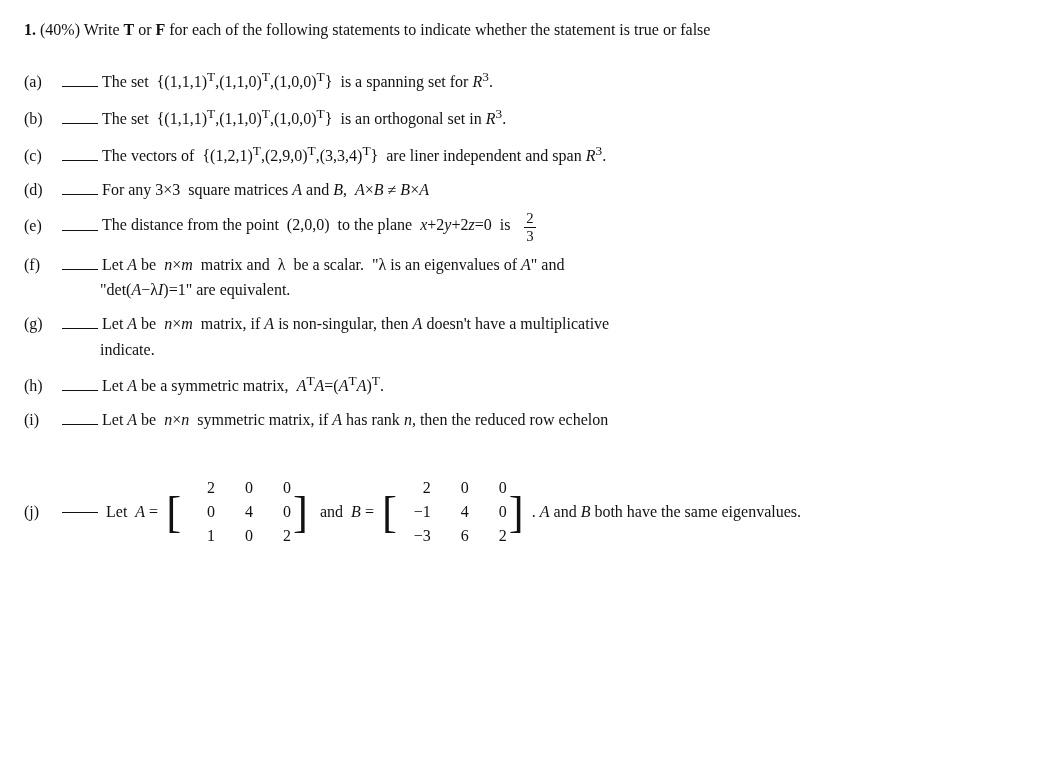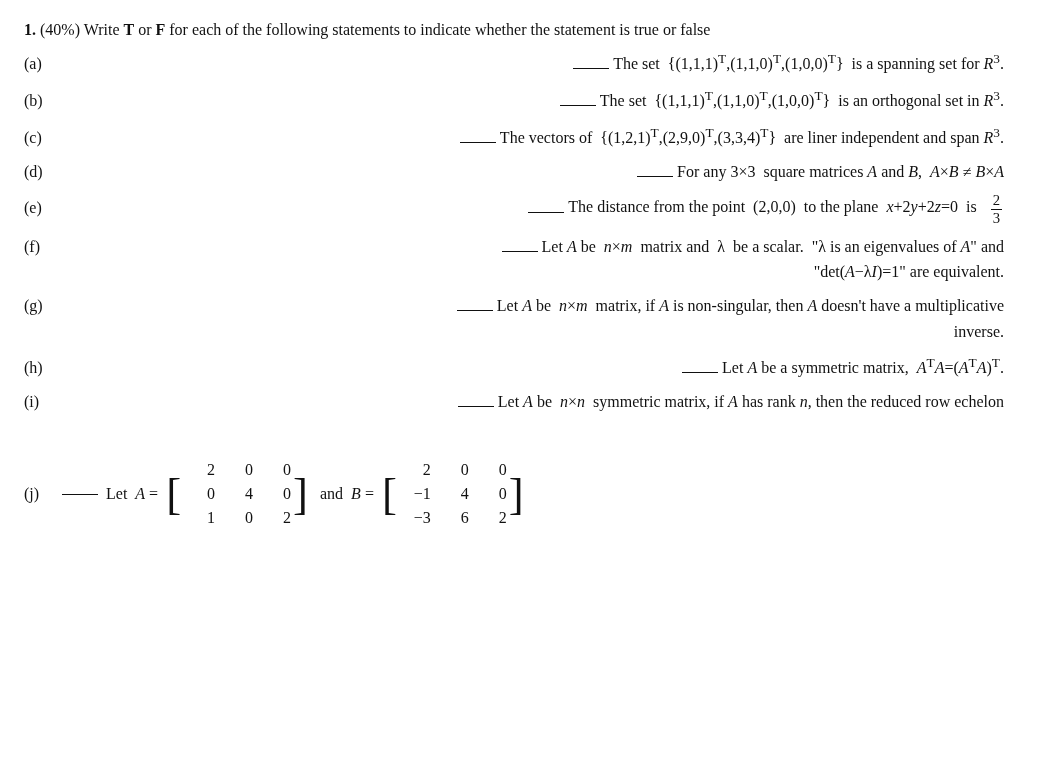--- a/index.html
+++ b/index.html
@@ -7,21 +7,21 @@
       background: #fff;
       font-family: 'Times New Roman', Times, serif;
       font-size: 16px;
       color: #111;
       padding: 18px 24px;
     }
     .problem {
       max-width: 980px;
     }
     .problem-header {
-      margin-bottom: 6px;
+      margin-bottom: 24px;
       line-height: 1.5;
     }
     .parts-list {
       list-style: none;
       padding-left: 0;
     }
     .part-row {
       display: flex;
       align-items: baseline;
       margin-bottom: 8px;
@@ -34,21 +34,20 @@
     .part-blank {
       display: inline-block;
       width: 36px;
       border-bottom: 1px solid #111;
       margin-right: 4px;
       vertical-align: baseline;
     }
     .part-content {
       flex: 1;
       line-height: 1.6;
-      text-align: right;
     }
     .part-content .indent-line {
       padding-left: 38px;
     }
     .fraction {
       display: inline-flex;
       flex-direction: column;
       align-items: center;
       vertical-align: middle;
       margin: 0 2px;
@@ -167,21 +166,21 @@
       <span class="part-content">
         <span class="part-blank"></span>Let <em>A</em> be &nbsp;<em>n</em>×<em>m</em>&nbsp; matrix and &nbsp;λ&nbsp; be a scalar. &nbsp;"λ is an eigenvalues of <em>A</em>" and<br>
         <span class="indent-line">"det(<em>A</em>−λ<em>I</em>)=1" are equivalent.</span>
       </span>
     </li>
 
     <li class="part-row" style="align-items:flex-start;">
       <span class="part-label">(g)</span>
       <span class="part-content">
         <span class="part-blank"></span>Let <em>A</em> be &nbsp;<em>n</em>×<em>m</em>&nbsp; matrix, if <em>A</em> is non-singular, then <em>A</em> doesn't have a multiplicative<br>
-        <span class="indent-line">inverse.</span>
+        <span class="indent-line">indicate.</span>
       </span>
     </li>
 
     <li class="part-row">
       <span class="part-label">(h)</span>
       <span class="part-content">
         <span class="part-blank"></span>Let <em>A</em> be a symmetric matrix, &nbsp;<em>A</em><sup>T</sup><em>A</em>=(<em>A</em><sup>T</sup><em>A</em>)<sup>T</sup>.
       </span>
     </li>
 
@@ -228,16 +227,17 @@
           <span>−1</span>
           <span>4</span>
           <span>0</span>
           <span>−3</span>
           <span>6</span>
           <span>2</span>
         </span>
         <span class="matrix-bracket-right">]</span>
       </span>
 
+      <span>. <em>A</em> and <em>B</em> both have the same eigenvalues.</span>
     </div>
   </div>
 
 </div>
 
 </body></html>

